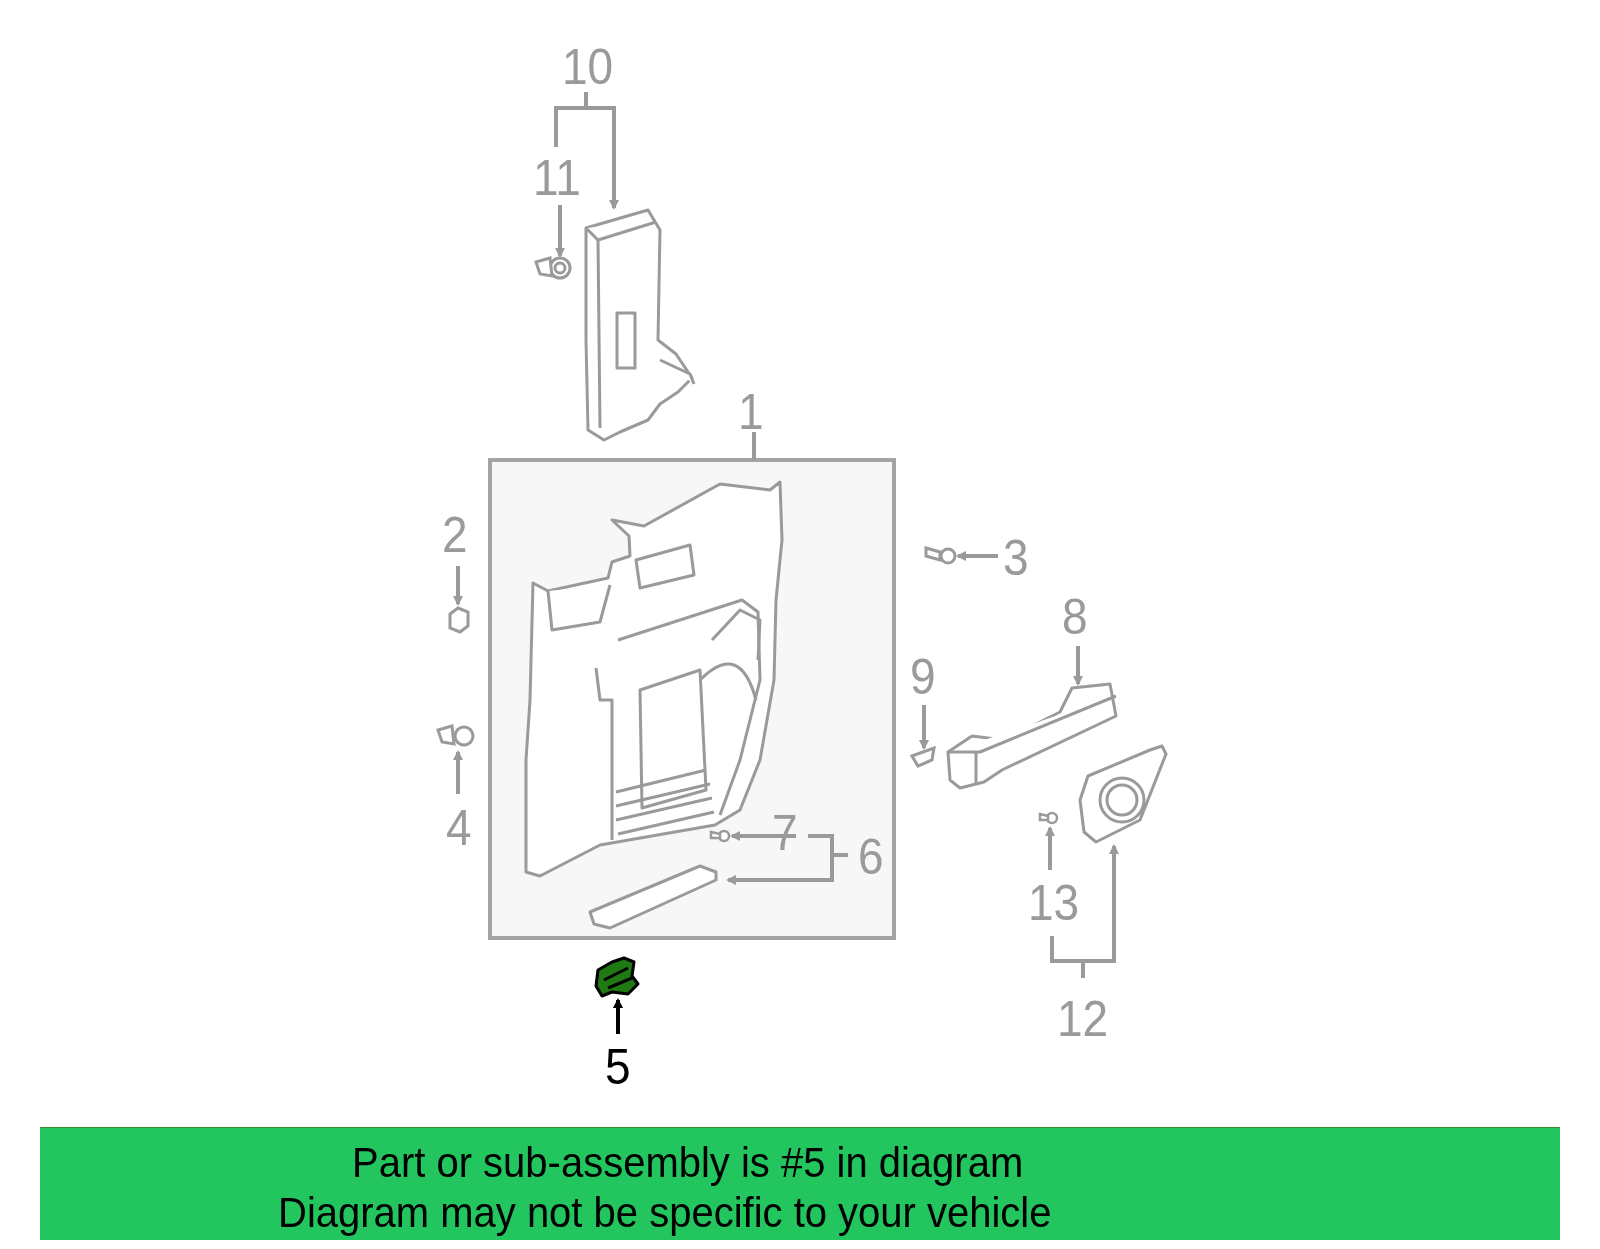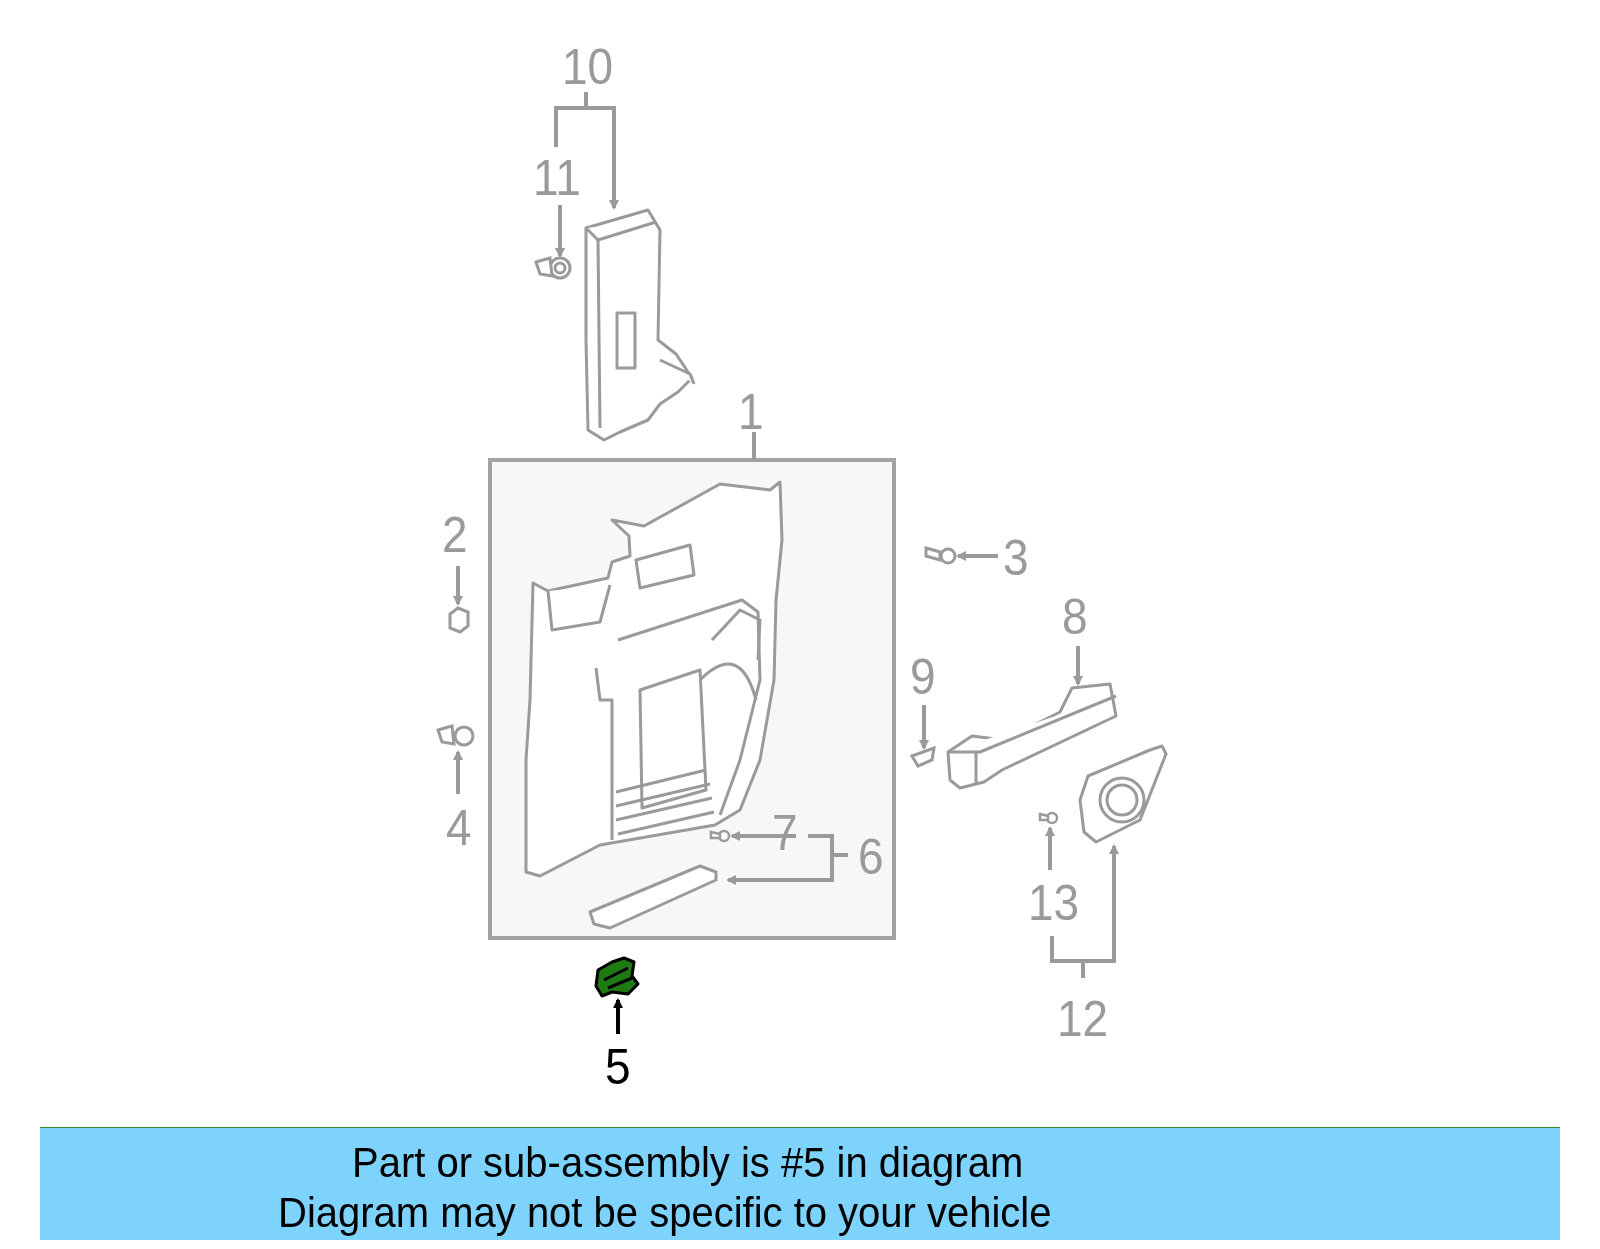--- a/index.html
+++ b/index.html
@@ -1,20 +1,20 @@
 <!DOCTYPE html>
 <html><head>
 <meta charset="utf-8">
 <style>
   html, body { margin: 0; padding: 0; background: #ffffff; }
   body { width: 1600px; height: 1249px; position: relative; overflow: hidden; font-family: "Liberation Sans", sans-serif; }
   .diagram { position: absolute; left: 0; top: 0; width: 1600px; height: 1249px; }
   .callout { position: absolute; font-family: "Liberation Sans", sans-serif; font-size: 50px; color: #9a9a9a; line-height: 1; transform: scaleX(0.92); transform-origin: left top; }
   .callout.highlight { color: #000000; }
-  .banner { position: absolute; left: 40px; top: 1127px; width: 1520px; height: 112px; background: #7dd3fc; border-top: 1px solid #3a8a2c; }
+  .banner { position: absolute; left: 40px; top: 1127px; width: 1520px; height: 112px; background: #22c55e; border-top: 1px solid #3a8a2c; }
   .banner-line { position: absolute; width: 100%; text-align: left; color: #000; font-family: "Liberation Sans", sans-serif; font-size: 43px; line-height: 1; white-space: nowrap; transform: scaleX(0.93); transform-origin: left top; }
   .banner-line.l1 { left: 312px; top: 13px; }
   .banner-line.l2 { left: 238px; top: 63px; }
 </style>
 </head>
 <body>
 
 <div class="diagram">
   <svg width="1600" height="1249" viewBox="0 0 1600 1249" xmlns="http://www.w3.org/2000/svg">
     <defs>

